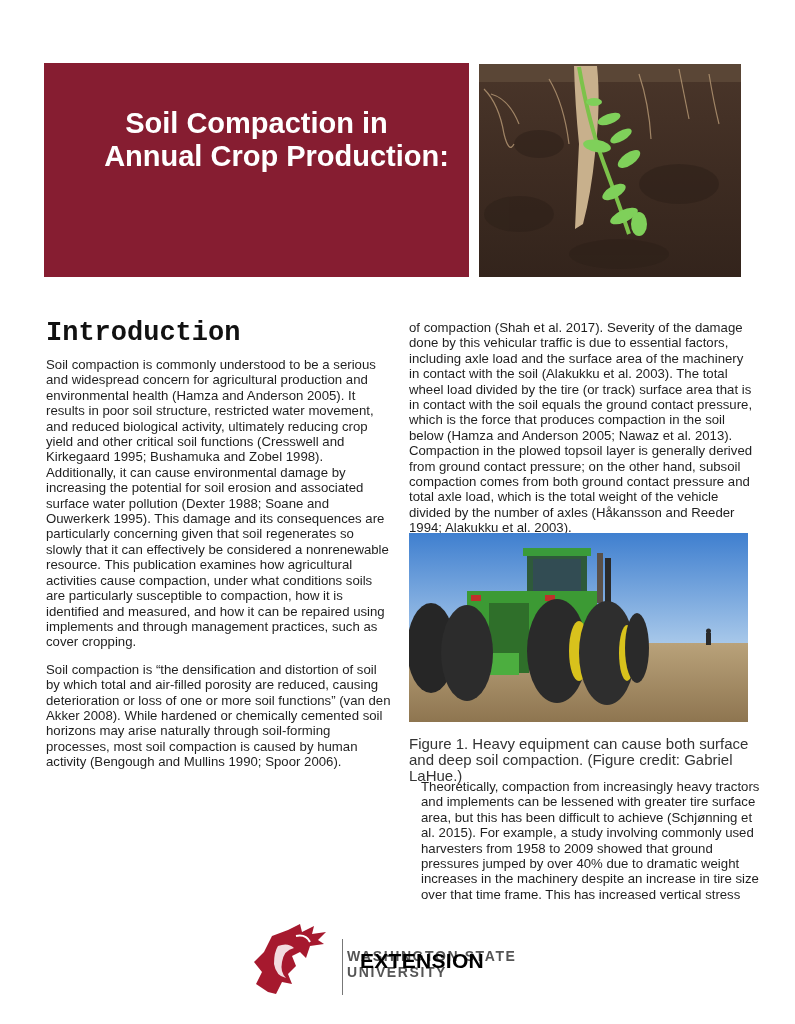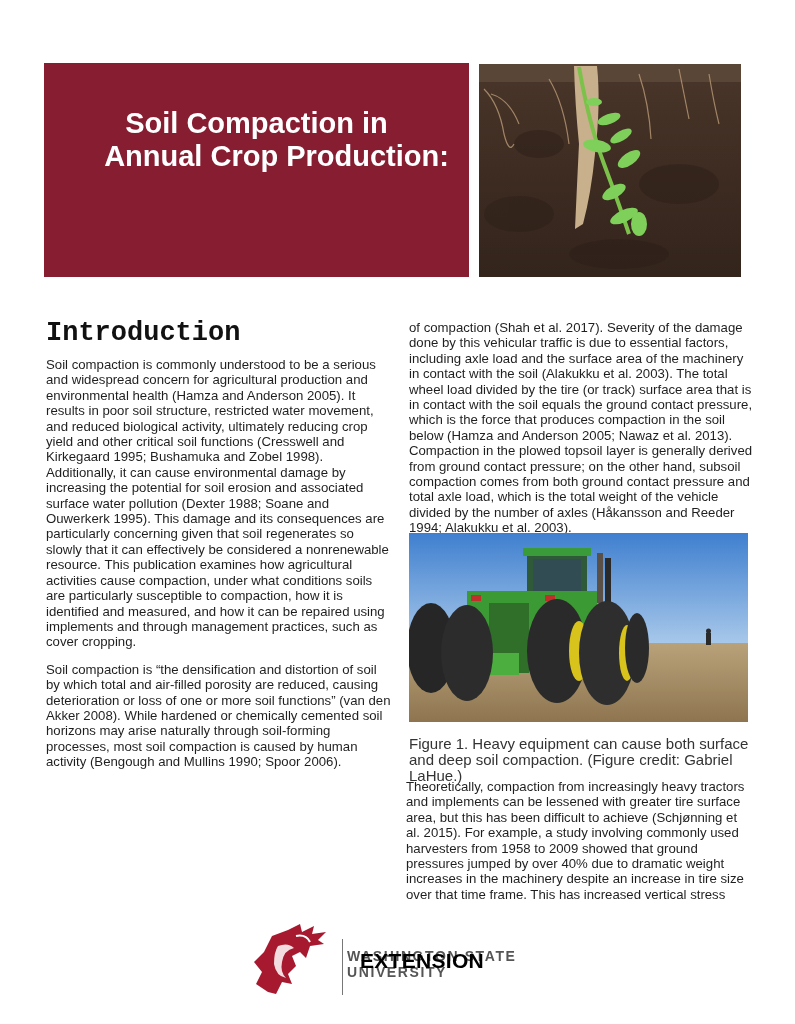--- a/index.html
+++ b/index.html
@@ -13,21 +13,21 @@
   .hero-photo { position: absolute; left: 479px; top: 64px; width: 262px; height: 213px; overflow: hidden; background: #3d2b22; }
 
   .col { position: absolute; width: 345px; font-size: 13.2px; line-height: 15.4px; color: #1f1f1f; }
   .col p { margin: 0 0 12px 0; }
   .col-left { left: 46px; top: 318px; }
   .col-right { left: 409px; top: 320px; }
   h2.section { font-family: Liberation Mono, monospace; font-weight: bold; font-size: 27px; line-height: 31px; margin: 0 0 8px 0; color: #111; }
 
   .figure-photo { position: absolute; left: 409px; top: 533px; width: 339px; height: 189px; overflow: hidden; background: #6fa0d8; }
   .caption { position: absolute; left: 409px; top: 736px; width: 345px; font-size: 15px; line-height: 16px; color: #333; }
-  .col-right2 { left: 406px; top: 779px; }
+  .col-right2 { left: 421px; top: 779px; }
 
   .footer-logo { position: absolute; left: 248px; top: 922px; width: 310px; height: 80px; }
   .footer-logo .divider { position: absolute; left: 94px; top: 17px; width: 1px; height: 56px; background: #777; }
   .footer-logo .uni { position: absolute; left: 99px; top: 26px; font-size: 14px; letter-spacing: 1.6px; color: #555; font-weight: bold; }
   .footer-logo .ext { position: absolute; left: 112px; top: 27px; font-size: 21px; font-weight: bold; color: #000000; letter-spacing: 0.3px; }
 </style>
 </head>
 <body>
 
 <div class="title-block">

